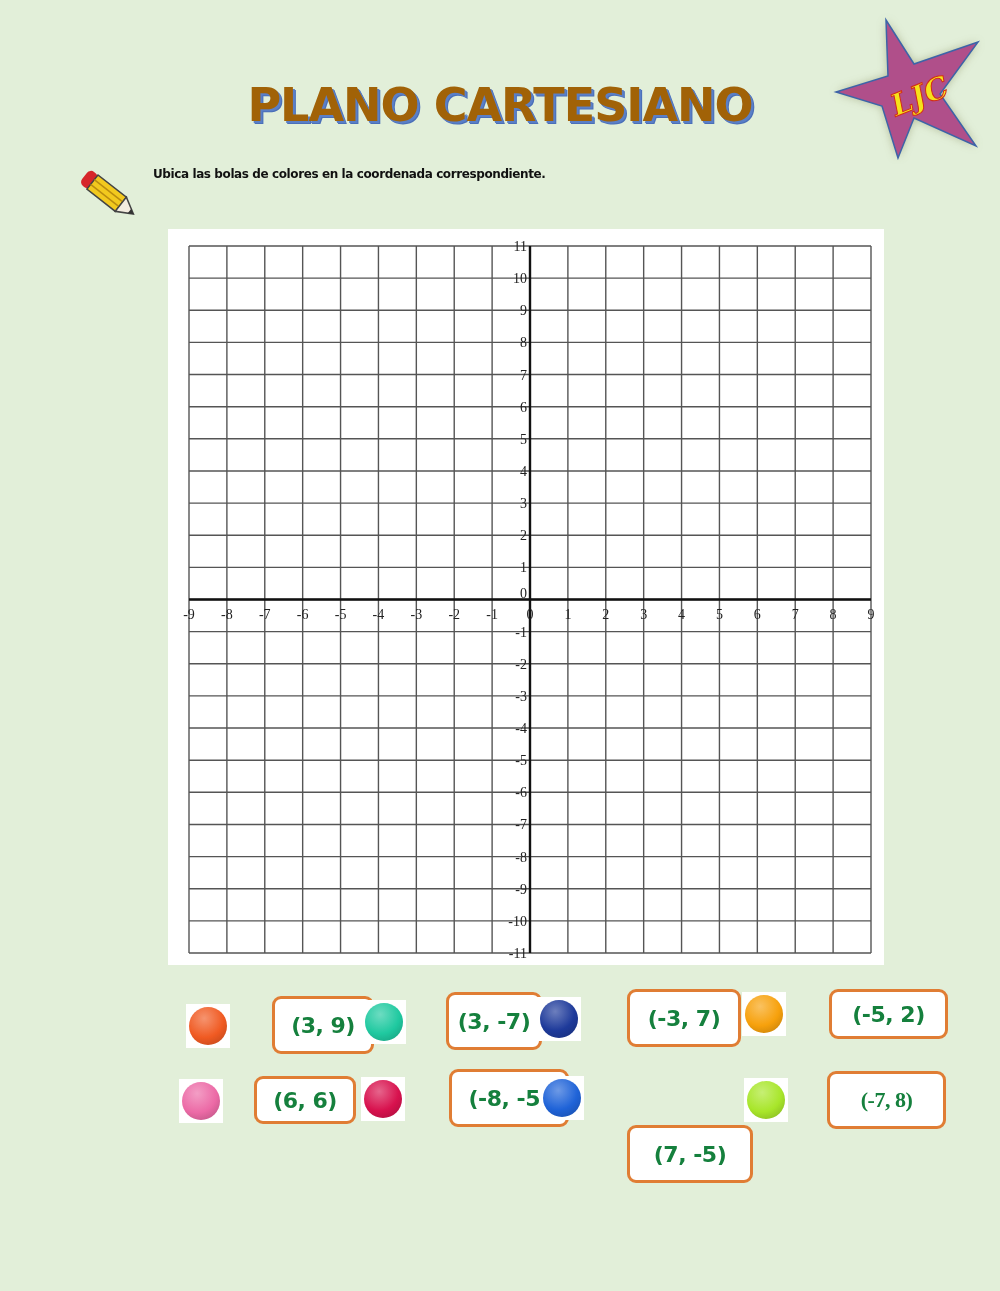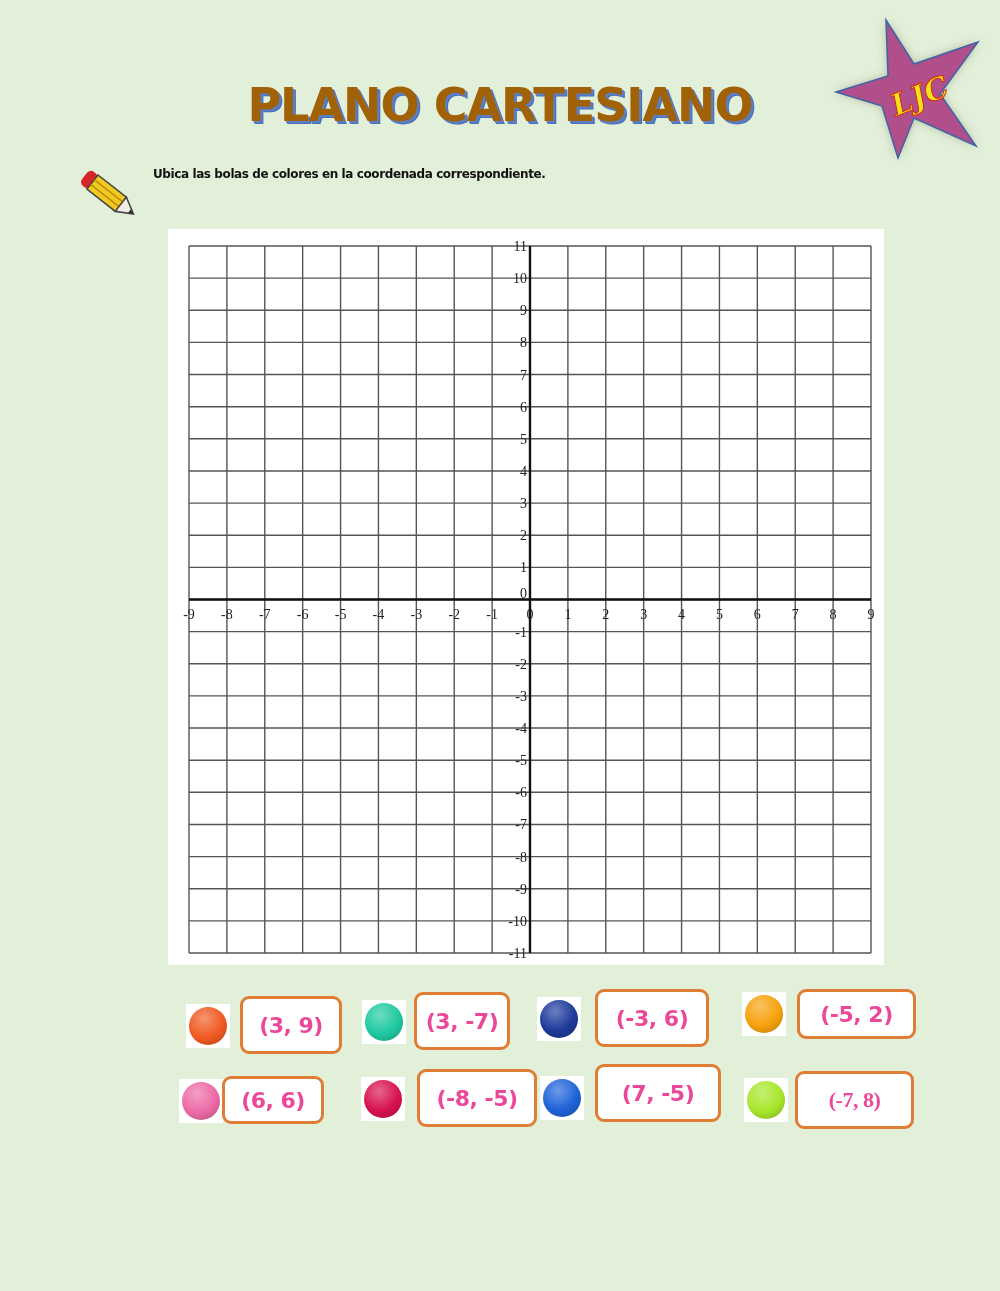--- a/index.html
+++ b/index.html
@@ -24,23 +24,24 @@
   .plane-box {
     position:absolute; left:168px; top:229px; width:716px; height:736px; background:#fff;
   }
   .plane-box svg { position:absolute; left:0; top:0; }
   .ball { position:absolute; width:44px; height:44px; background:#fff; }
   .ball span {
     position:absolute; left:3px; top:3px; width:38px; height:38px; border-radius:50%;
   }
   .coord {
     position:absolute; background:#fff; border:3px solid #e07d34; border-radius:9px;
-    font-family:"DejaVu Sans", sans-serif; font-weight:bold; font-size:22px; color:#ec4899;
+    font-family:"DejaVu Sans", sans-serif; font-weight:bold; font-size:22px; color:#15803d;
     display:flex; align-items:center; justify-content:center; box-sizing:border-box;
     letter-spacing:-0.5px;
+    margin-left:32px;
   }
 </style>
 </head>
 <body>
 
 <div class="title">PLANO CARTESIANO</div>
 
 <svg class="star" viewBox="0 0 160 158">
   <defs>
     <filter id="glow" x="-20%" y="-20%" width="140%" height="140%">
@@ -161,34 +162,34 @@
       <span style="background: radial-gradient(circle at 40% 30%, rgba(255, 255, 255, 0.35), rgb(240, 90, 34) 55%, rgba(0, 0, 0, 0.25) 100%), rgb(240, 90, 34);"></span>
     </div>
     <div class="coord" style="left: 240px; top: 996px; width: 102px; height: 58px;">(3, 9)</div>
     <div class="ball" style="left: 362px; top: 1000px;">
       <span style="background: radial-gradient(circle at 40% 30%, rgba(255, 255, 255, 0.35), rgb(31, 201, 160) 55%, rgba(0, 0, 0, 0.25) 100%), rgb(31, 201, 160);"></span>
     </div>
     <div class="coord" style="left: 414px; top: 992px; width: 96px; height: 58px;">(3, -7)</div>
     <div class="ball" style="left: 537px; top: 997px;">
       <span style="background: radial-gradient(circle at 40% 30%, rgba(255, 255, 255, 0.35), rgb(30, 58, 154) 55%, rgba(0, 0, 0, 0.25) 100%), rgb(30, 58, 154);"></span>
     </div>
-    <div class="coord" style="left: 595px; top: 989px; width: 114px; height: 58px;">(-3, 6)</div>
+    <div class="coord" style="left: 595px; top: 989px; width: 114px; height: 58px;">(-3, 7)</div>
     <div class="ball" style="left: 742px; top: 992px;">
       <span style="background: radial-gradient(circle at 40% 30%, rgba(255, 255, 255, 0.35), rgb(247, 161, 12) 55%, rgba(0, 0, 0, 0.25) 100%), rgb(247, 161, 12);"></span>
     </div>
     <div class="coord" style="left: 797px; top: 989px; width: 119px; height: 50px;">(-5, 2)</div>
     <div class="ball" style="left: 179px; top: 1079px;">
       <span style="background: radial-gradient(circle at 40% 30%, rgba(255, 255, 255, 0.35), rgb(236, 106, 166) 55%, rgba(0, 0, 0, 0.25) 100%), rgb(236, 106, 166);"></span>
     </div>
     <div class="coord" style="left: 222px; top: 1076px; width: 102px; height: 48px;">(6, 6)</div>
     <div class="ball" style="left: 361px; top: 1077px;">
       <span style="background: radial-gradient(circle at 40% 30%, rgba(255, 255, 255, 0.35), rgb(216, 18, 78) 55%, rgba(0, 0, 0, 0.25) 100%), rgb(216, 18, 78);"></span>
     </div>
     <div class="coord" style="left: 417px; top: 1069px; width: 120px; height: 58px;">(-8, -5)</div>
     <div class="ball" style="left: 540px; top: 1076px;">
       <span style="background: radial-gradient(circle at 40% 30%, rgba(255, 255, 255, 0.35), rgb(31, 99, 216) 55%, rgba(0, 0, 0, 0.25) 100%), rgb(31, 99, 216);"></span>
     </div>
-    <div class="coord" style="left: 595px; top: 1064px; width: 126px; height: 58px;">(7, -5)</div>
+    <div class="coord" style="left: 595px; top: 1125px; width: 126px; height: 58px;">(7, -5)</div>
     <div class="ball" style="left: 744px; top: 1078px;">
       <span style="background: radial-gradient(circle at 40% 30%, rgba(255, 255, 255, 0.35), rgb(168, 230, 42) 55%, rgba(0, 0, 0, 0.25) 100%), rgb(168, 230, 42);"></span>
     </div>
     <div class="coord" style="left: 795px; top: 1071px; width: 119px; height: 58px; font-family: Liberation Serif, serif;">(-7, 8)</div>
   </div>
 
 </body></html>

